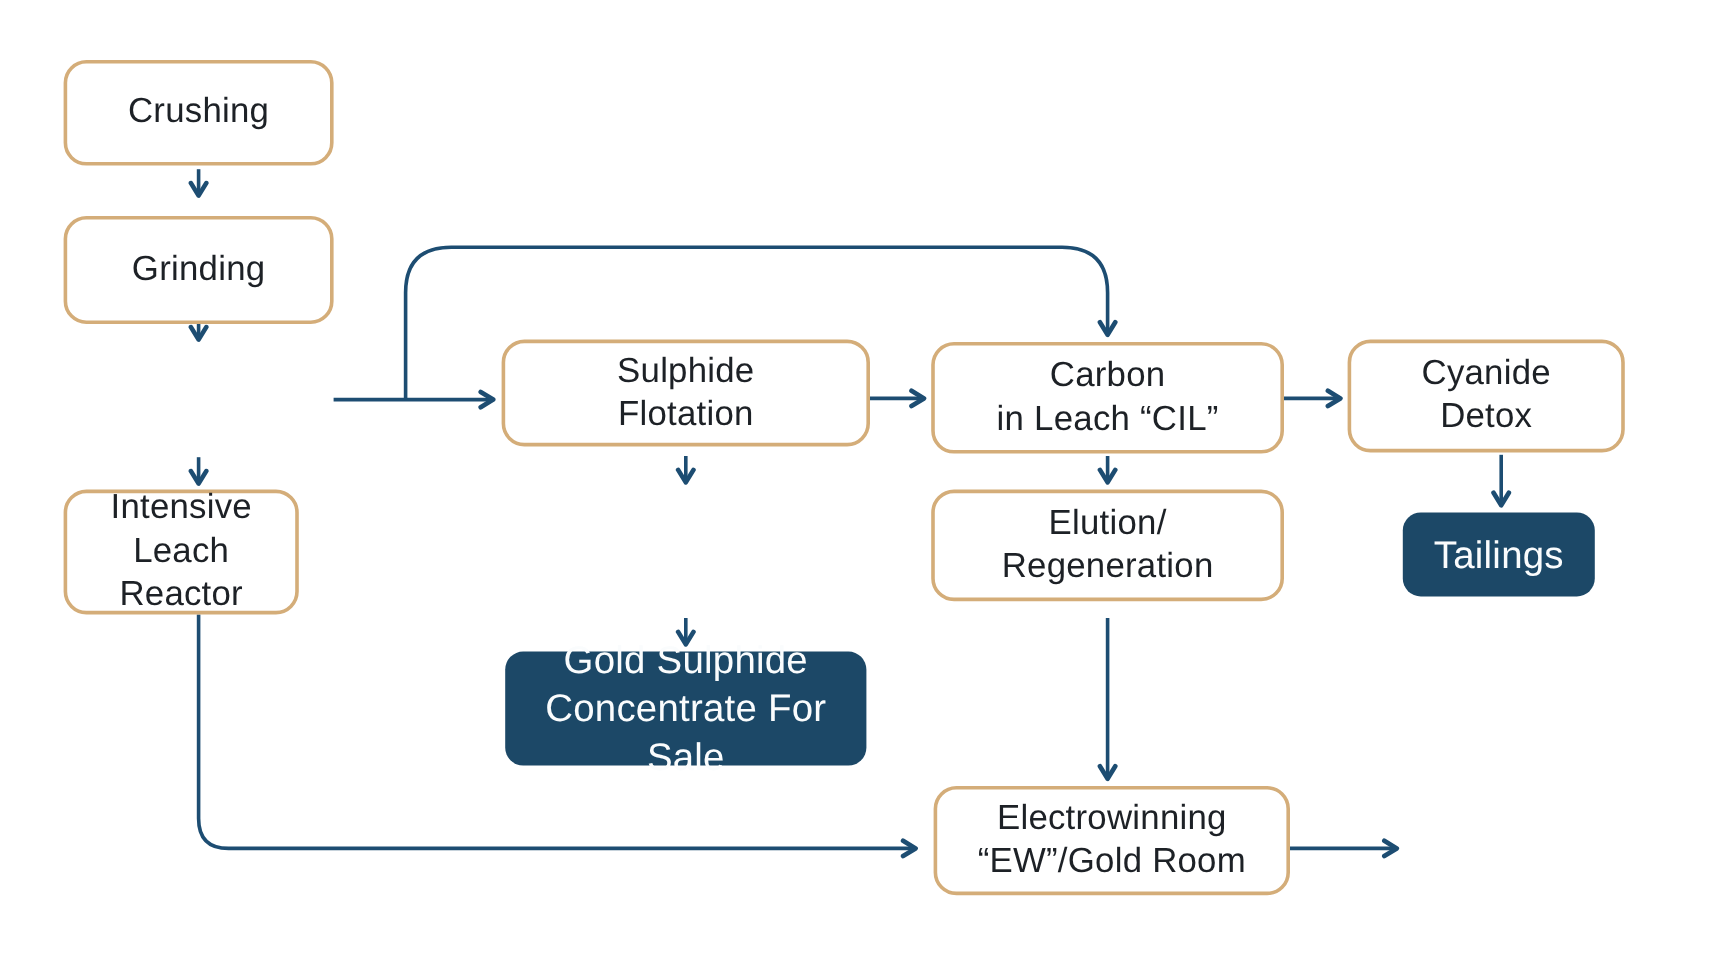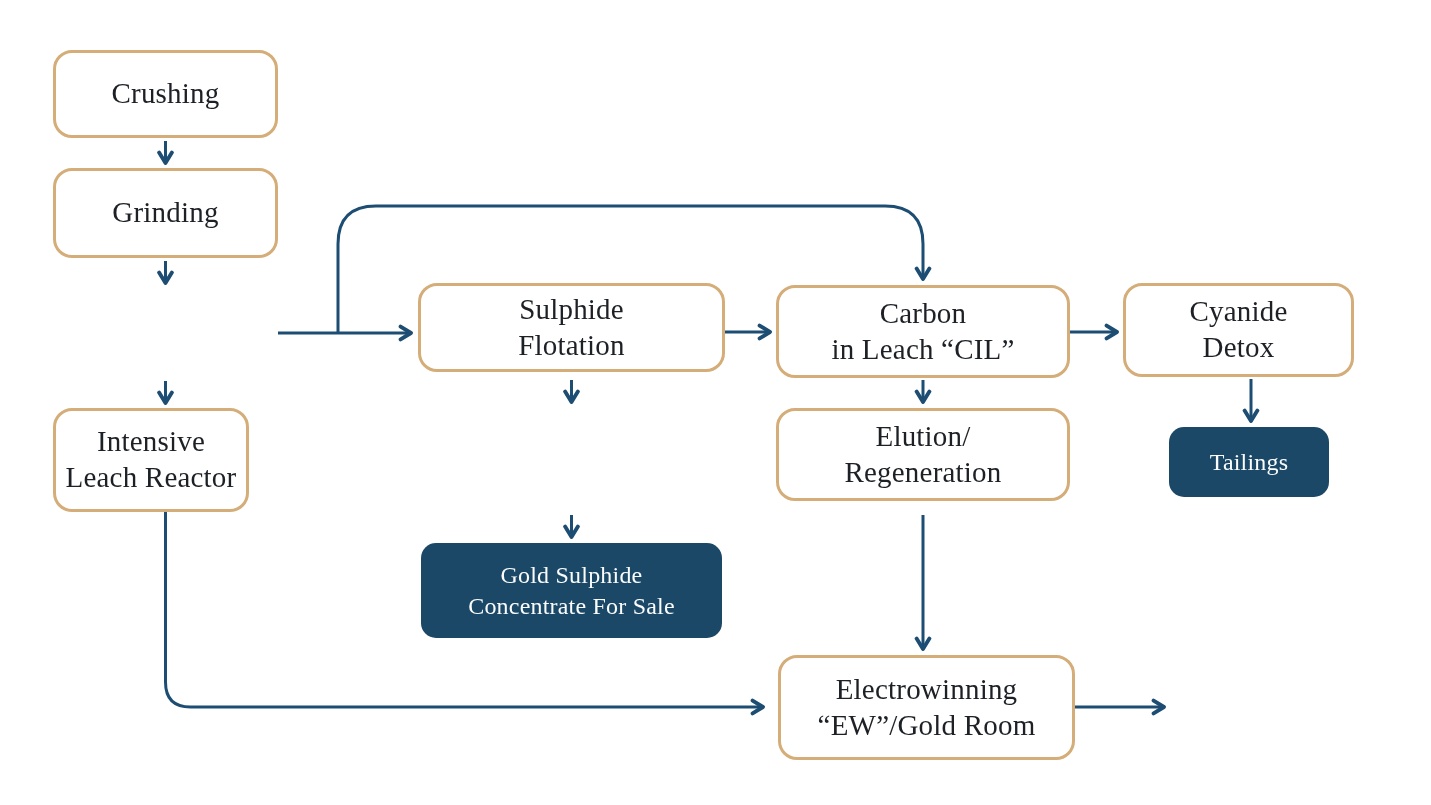--- a/index.html
+++ b/index.html
@@ -33,49 +33,48 @@
     stroke-linecap:round;
     stroke-linejoin:round;
   }
   .node{
     position:absolute;
     display:flex;align-items:center;justify-content:center;
     text-align:center;
     white-space:pre-line;
     box-sizing:border-box;
     letter-spacing:0.2px;
-    font-family:Liberation Serif, serif;
   }
   .node.process{
     background:var(--process-fill);
     border:3px solid var(--process-border);
     border-radius:19px;
     color:var(--process-text);
     font-size:29px;
     line-height:1.24;
   }
   .node.output{
     background:var(--output-fill);
     border:none;
     border-radius:15px;
     color:var(--output-text);
-    font-size:24px;
+    font-size:32px;
     line-height:1.26;
   }
   
   #n-crushing      {left:53px;  top:50px;  width:225px; height:88px;}
-  #n-grinding      {left:53px;  top:168px; width:225px; height:90px;}
+  #n-grinding      {left:53px;  top:180px; width:225px; height:90px;}
   #n-gravity       {left:53px;  top:288px; width:225px; height:90px;}
   #n-ilr           {left:53px;  top:408px; width:196px; height:104px;}
   #n-sulphide      {left:418px; top:283px; width:307px; height:89px;}
   #n-concentrate   {left:418px; top:408px; width:307px; height:105px;}
   #n-goldsulphide  {left:421px; top:543px; width:301px; height:95px;}
   #n-cil           {left:776px; top:285px; width:294px; height:93px;}
   #n-elution       {left:776px; top:408px; width:294px; height:93px;}
-  #n-electrowinning{left:778px; top:655px; width:297px; height:105px;}
+  #n-electrowinning{left:778px; top:655px; width:297px; height:91px;}
   #n-cyanide       {left:1123px;top:283px; width:231px; height:94px;}
   #n-tailings      {left:1169px;top:427px; width:160px; height:70px;}
   #n-dore          {left:1170px;top:673px; width:160px; height:65px;}
 </style>
 </head>
 <body>
 
 <div class="canvas">
 
   <svg class="edges" viewBox="0 0 1431 805" xmlns="http://www.w3.org/2000/svg">

